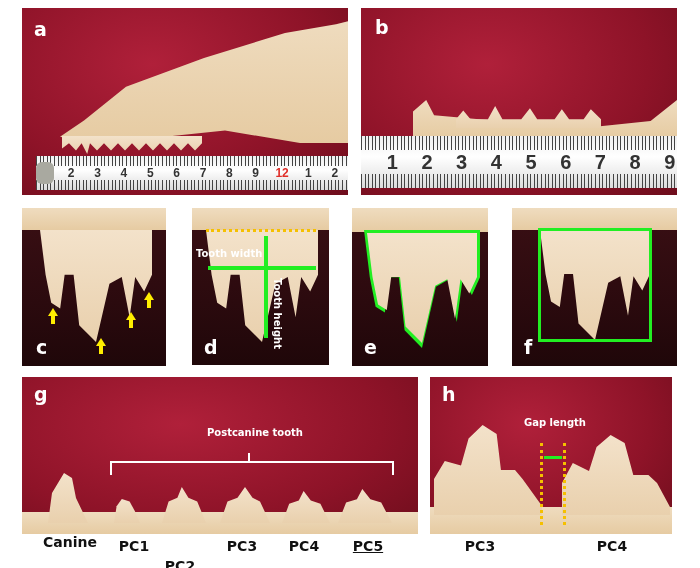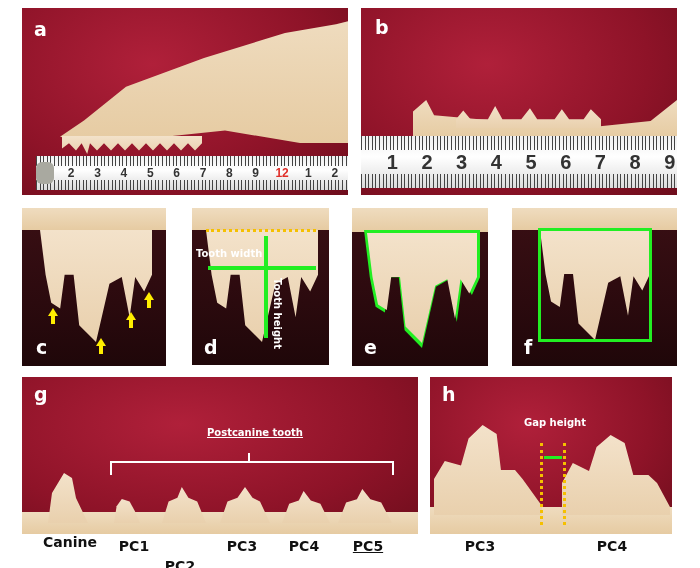--- a/index.html
+++ b/index.html
@@ -103,41 +103,41 @@
 
 <div class="panel dark-bg" style="left:512px;top:208px;width:165px;height:158px;">
   <div class="bone" style="left:0;top:0;width:165px;height:22px;"></div>
   <div class="tooth" style="left:28px;top:22px;width:110px;height:110px;clip-path:polygon(0 0,100% 0,100% 40%,93% 55%,85% 42%,80% 78%,73% 42%,62% 48%,50% 100%,35% 85%,30% 40%,22% 40%,18% 70%,10% 65%,5% 40%);"></div>
   <div style="position:absolute;left:26px;top:20px;width:108px;height:108px;border:3px solid #22ee22;"></div>
   <span class="plabel" style="left:12px;top:128px;">f</span>
 </div>
 
 <div class="panel red-bg" style="left:22px;top:377px;width:396px;height:157px;">
   <span class="plabel" style="left:12px;top:6px;">g</span>
-  <span class="annot" style="left:185px;top:50px;text-decoration:underline;">Postcanine tooth</span>
+  <span class="annot" style="left:185px;top:50px;">Postcanine tooth</span>
   <div style="position:absolute;left:88px;top:84px;width:280px;height:12px;border:2px solid #ffffff;border-bottom:none;"></div>
   <div style="position:absolute;left:226px;top:76px;width:2px;height:9px;background:#ffffff;"></div>
   <div class="bone" style="left:0;top:135px;width:396px;height:22px;"></div>
   <div class="tooth" style="left:26px;top:96px;width:40px;height:50px;clip-path:polygon(40% 0,60% 10%,70% 50%,100% 100%,0 100%,10% 40%);"></div>
   <div class="tooth" style="left:92px;top:122px;width:26px;height:24px;clip-path:polygon(30% 0,60% 10%,80% 50%,100% 100%,0 100%,10% 30%);"></div>
   <div class="tooth" style="left:140px;top:110px;width:44px;height:36px;clip-path:polygon(45% 0,60% 30%,80% 40%,100% 100%,0 100%,15% 40%,35% 30%);"></div>
   <div class="tooth" style="left:198px;top:110px;width:50px;height:36px;clip-path:polygon(50% 0,65% 30%,80% 40%,100% 100%,0 100%,15% 40%,35% 30%);"></div>
   <div class="tooth" style="left:260px;top:114px;width:48px;height:32px;clip-path:polygon(45% 0,60% 30%,80% 40%,100% 100%,0 100%,15% 40%,35% 30%);"></div>
   <div class="tooth" style="left:316px;top:112px;width:54px;height:34px;clip-path:polygon(45% 0,60% 30%,80% 40%,100% 100%,0 100%,15% 40%,35% 30%);"></div>
 </div>
 <span class="caption" style="left:70px;top:534px;">Canine</span>
 <span class="caption" style="left:134px;top:538px;">PC1</span>
 <span class="caption" style="left:180px;top:558px;text-align:center;">PC2</span>
 <span class="caption" style="left:242px;top:538px;">PC3</span>
 <span class="caption" style="left:304px;top:538px;">PC4</span>
 <span class="caption" style="left:368px;top:538px;text-decoration:underline;">PC5</span>
 
 <div class="panel red-bg" style="left:430px;top:377px;width:242px;height:157px;">
   <span class="plabel" style="left:12px;top:6px;">h</span>
-  <span class="annot" style="left:94px;top:40px;">Gap height</span>
+  <span class="annot" style="left:94px;top:40px;">Gap length</span>
   <div class="bone" style="left:0;top:130px;width:242px;height:27px;"></div>
   <div class="tooth" style="left:4px;top:48px;width:108px;height:90px;clip-path:polygon(45% 0,58% 10%,62% 50%,75% 50%,82% 60%,100% 90%,100% 100%,0 100%,0 60%,10% 40%,25% 45%,32% 15%);"></div>
   <div class="tooth" style="left:132px;top:58px;width:108px;height:80px;clip-path:polygon(45% 0,58% 10%,66% 50%,80% 50%,88% 60%,100% 90%,100% 100%,0 100%,0 60%,10% 35%,25% 45%,32% 15%);"></div>
   <div style="position:absolute;left:110px;top:66px;height:82px;border-left:3px dotted #f5c000;"></div>
   <div style="position:absolute;left:133px;top:66px;height:82px;border-left:3px dotted #f5c000;"></div>
   <div style="position:absolute;left:114px;top:79px;width:18px;height:3px;background:#22ee22;"></div>
 </div>
 <span class="caption" style="left:480px;top:538px;">PC3</span>
 <span class="caption" style="left:612px;top:538px;">PC4</span>
 

